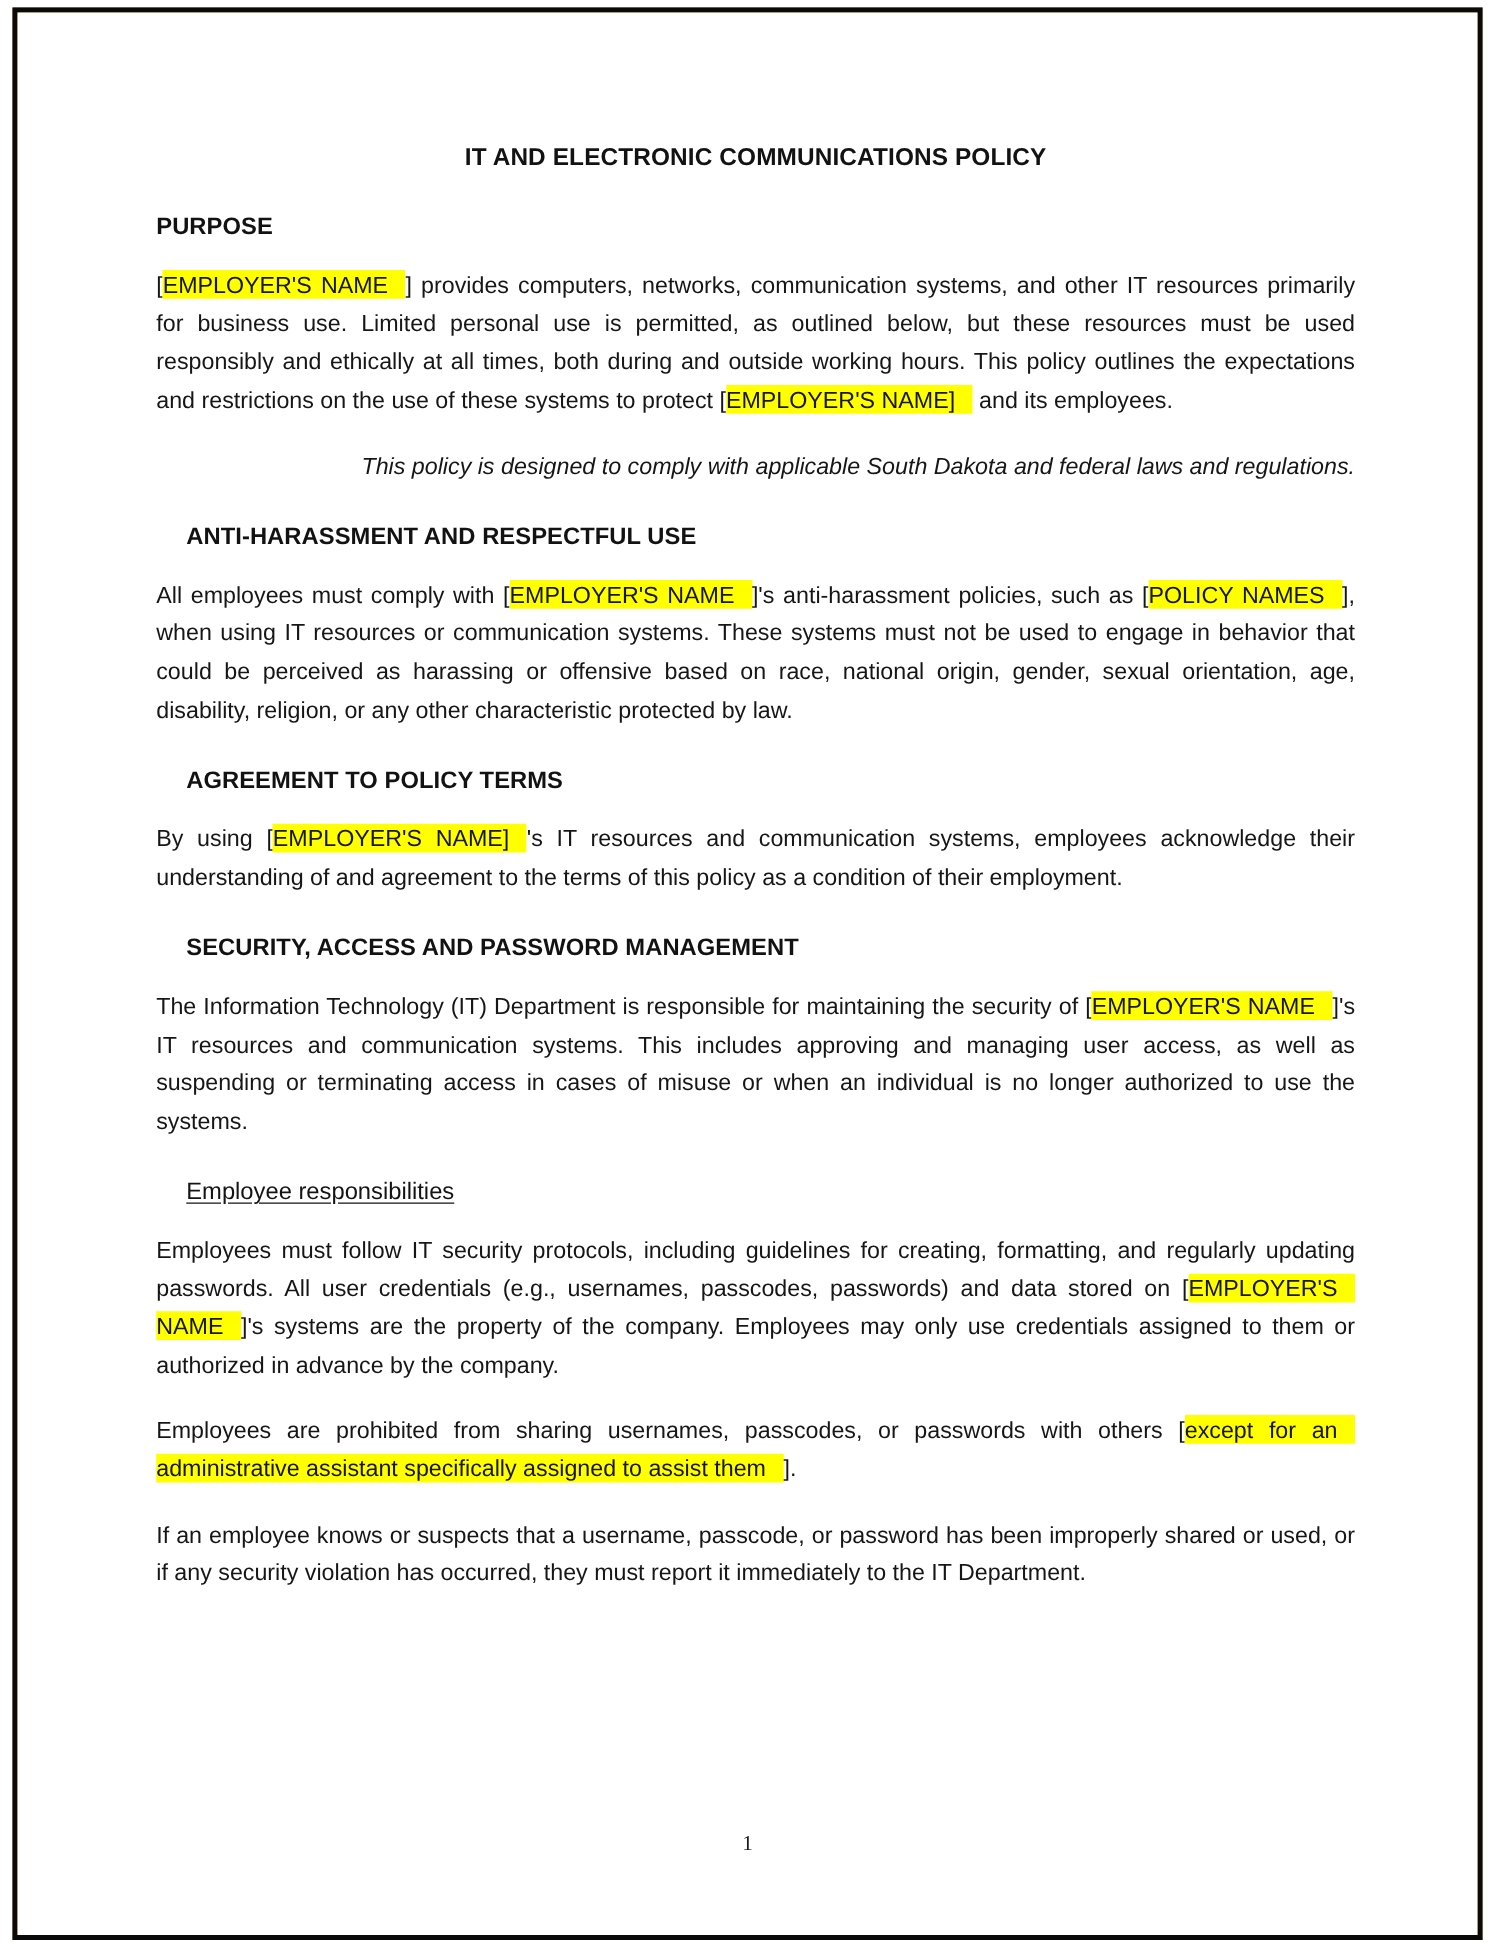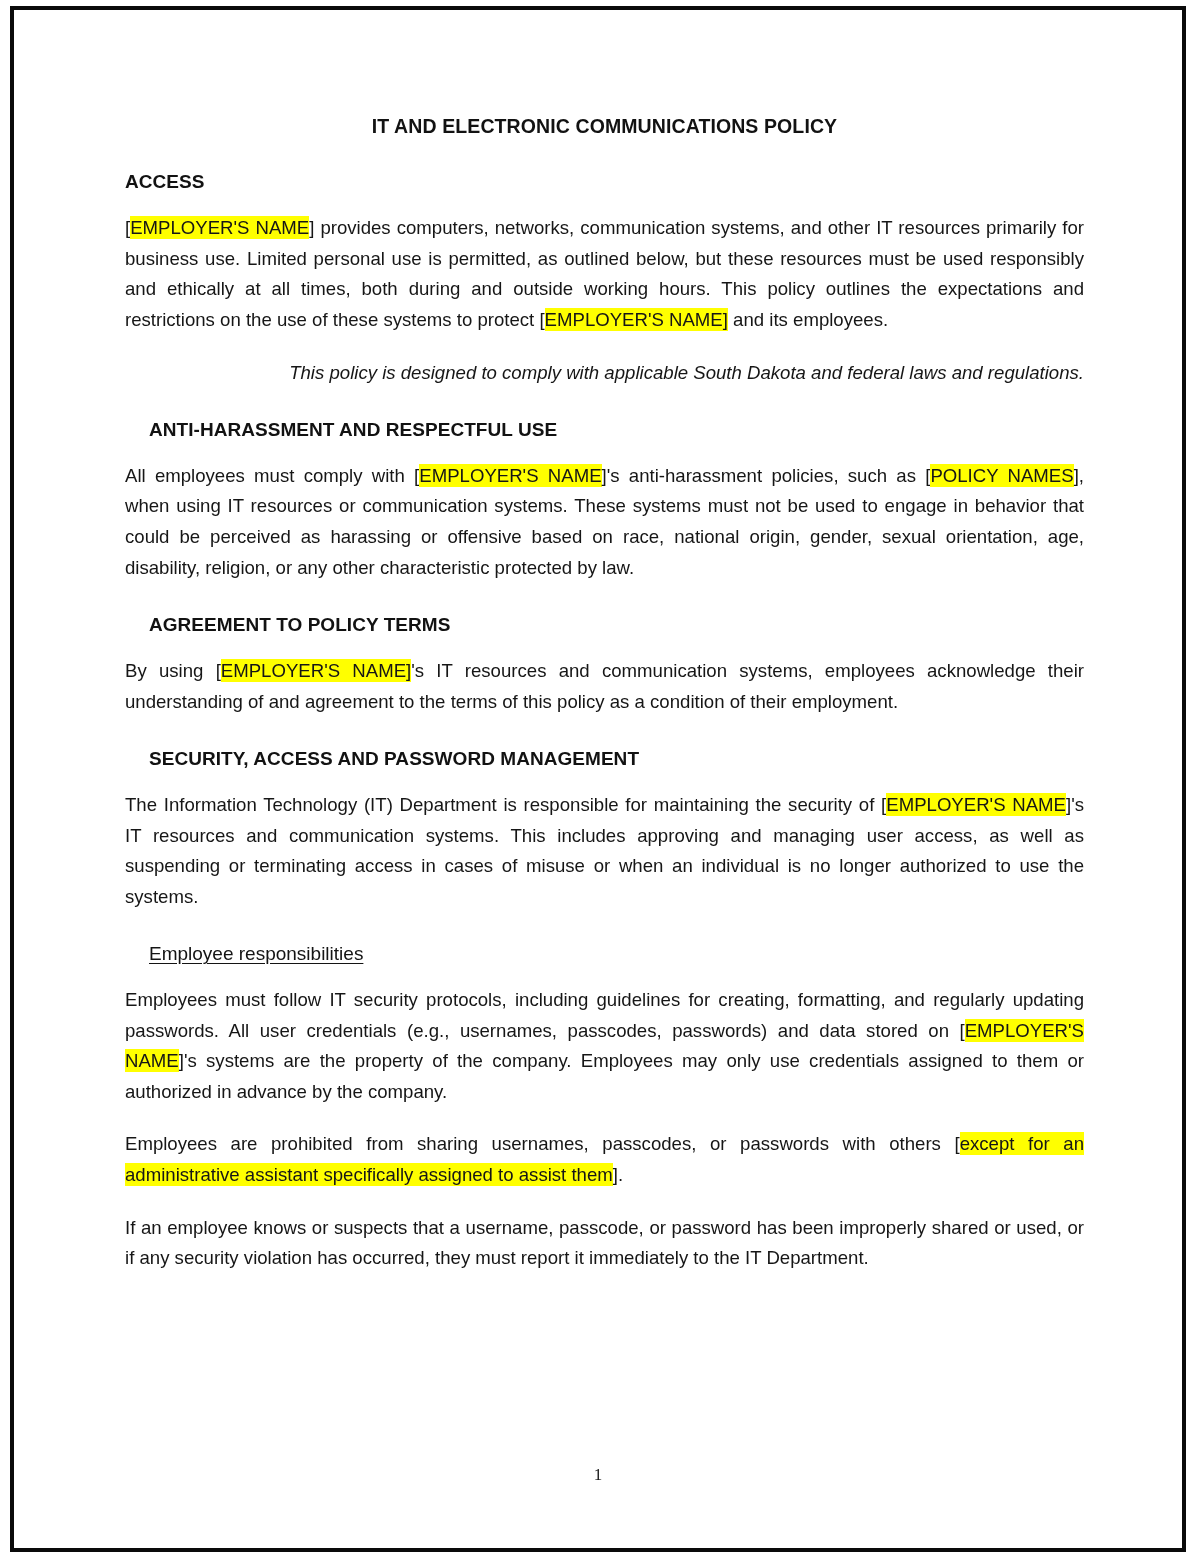--- a/index.html
+++ b/index.html
@@ -84,21 +84,21 @@
   p.body-text.no-justify {
     text-align: right;
     font-style: italic;
   }
 
   
   .hl {
     background-color: #ffff00;
     box-decoration-break: clone;
     -webkit-box-decoration-break: clone;
-    padding: 1px 0 1px 0;
+    padding: 1px 14px 1px 0;
   }
 
   .page-number {
     position: absolute;
     left: 0;
     right: 0;
     top: 1455px;
     text-align: center;
     font-size: 17px;
     color: #1a1a1a;
@@ -111,21 +111,21 @@
 </head>
 <body>
 
 <div id="page-frame">
   <div id="paper">
 
     <div id="doc-body">
 
       <h1 class="doc-title">IT AND ELECTRONIC COMMUNICATIONS POLICY</h1>
 
-      <h2 class="section-heading">ACCESS</h2>
+      <h2 class="section-heading">PURPOSE</h2>
 
       <p class="body-text"><span>[</span><span class="hl">EMPLOYER'S NAME</span><span>] provides computers, networks, communication systems, and other IT resources primarily for business use. Limited personal use is permitted, as outlined below, but these resources must be used responsibly and ethically at all times, both during and outside working hours. This policy outlines the expectations and restrictions on the use of these systems to protect [</span><span class="hl">EMPLOYER'S NAME]</span><span> and its employees.</span></p>
 
 
       <p class="body-text no-justify">This policy is designed to comply with applicable South Dakota and federal laws and regulations.</p>
 
       <h2 class="section-heading gap-before-heading">ANTI-HARASSMENT AND RESPECTFUL USE</h2>
 
       <p class="body-text"><span>All employees must comply with [</span><span class="hl">EMPLOYER'S NAME</span><span>]'s anti-harassment policies, such as [</span><span class="hl">POLICY NAMES</span><span>], when using IT resources or communication systems. These systems must not be used to engage in behavior that could be perceived as harassing or offensive based on race, national origin, gender, sexual orientation, age, disability, religion, or any other characteristic protected by law.</span></p>
 

